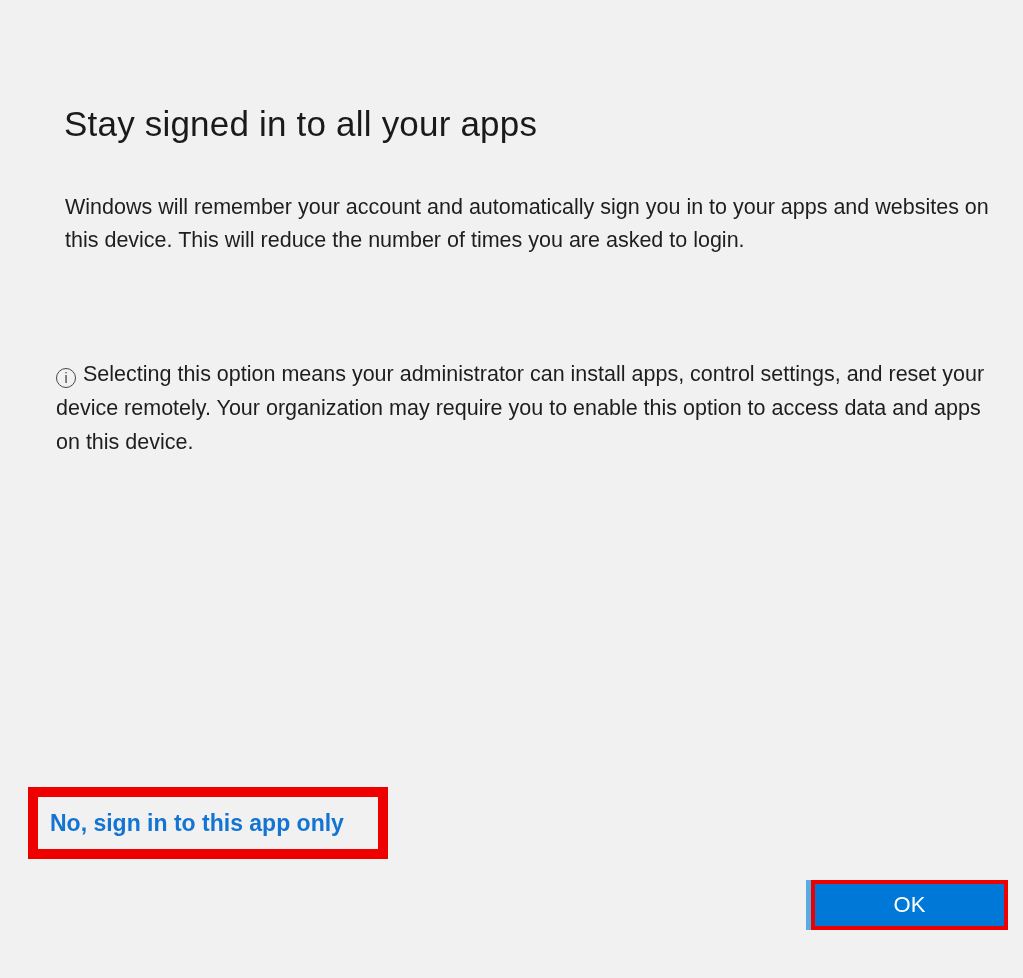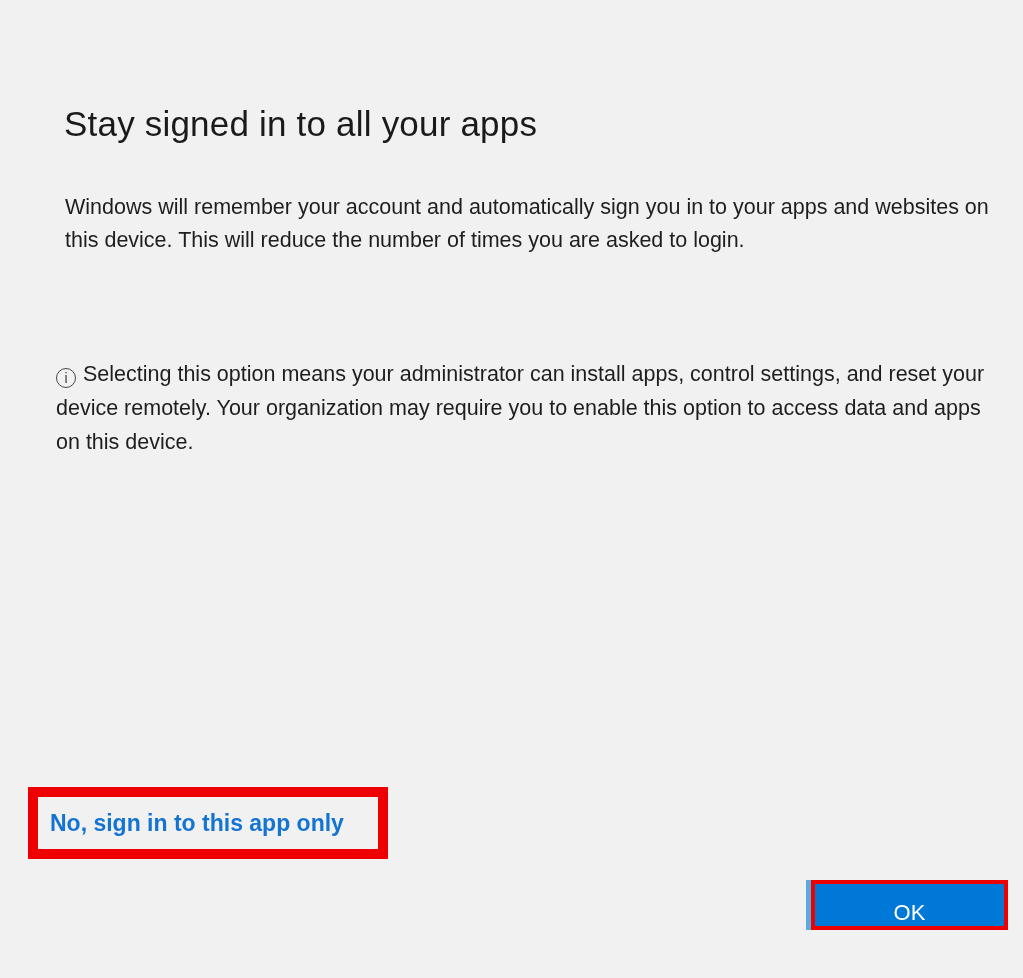--- a/index.html
+++ b/index.html
@@ -129,21 +129,21 @@
     width: 197px;
     height: 50px;
     border: 4px solid var(--annotation-red);
   }
   .ok-btn {
     display: block;
     width: 100%;
     height: 100%;
     border: none;
     margin: 0;
-    padding: 16px;
+    padding: 8px;
     background: var(--button-blue);
     color: var(--button-text);
     font-family: inherit;
     font-size: 22px;
     text-align: center;
     cursor: pointer;
   }
 </style>
 </head>
 <body>

